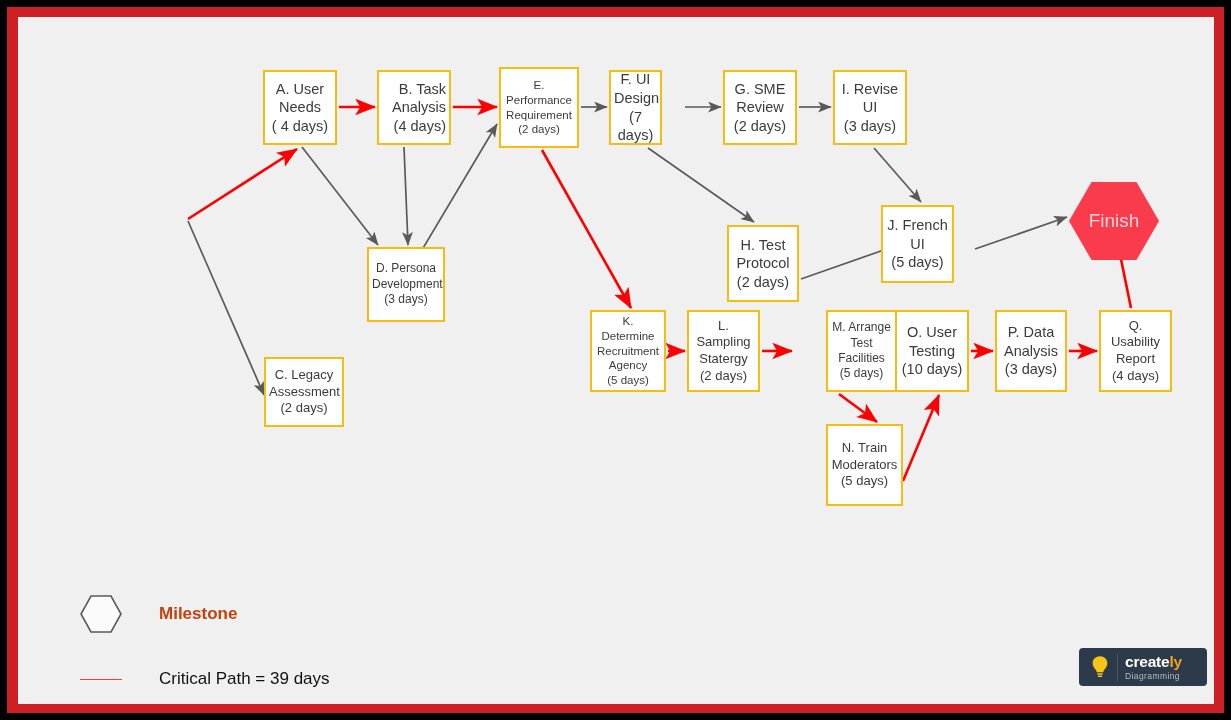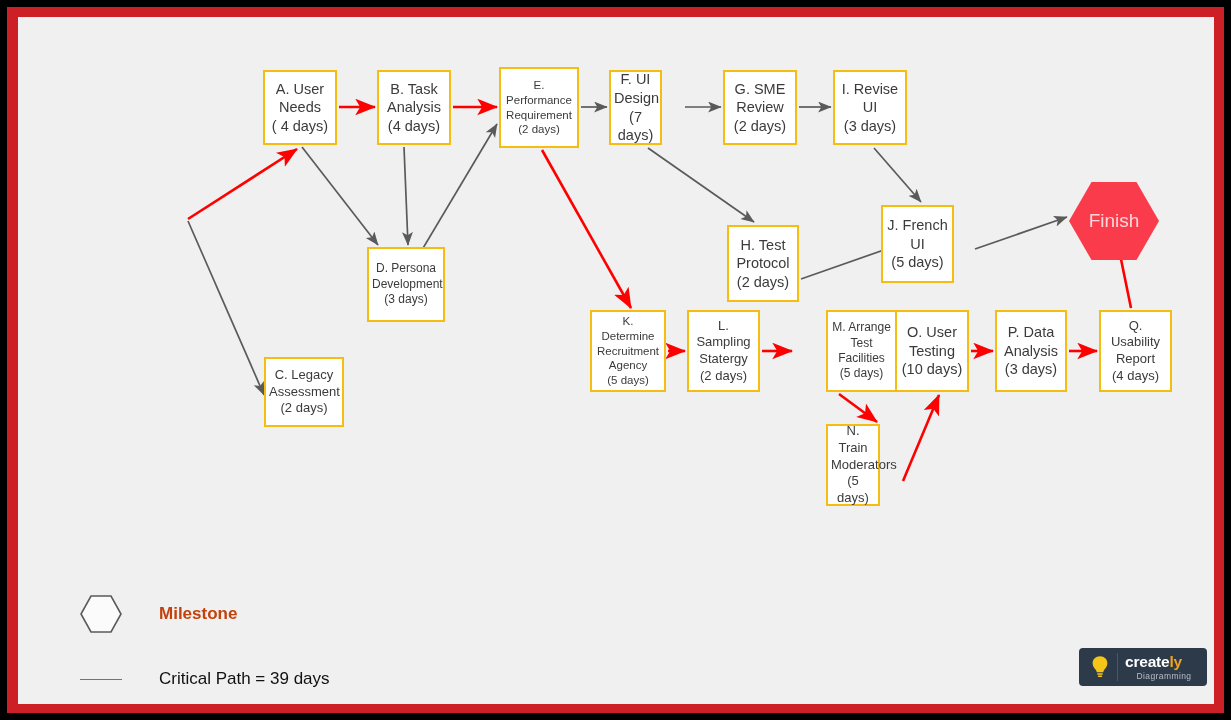--- a/index.html
+++ b/index.html
@@ -131,21 +131,20 @@
     font-weight: bold;
     color: #ffffff;
     letter-spacing: -0.2px;
   }
   #logo .w1 .ly { color: #f0a41e; }
   #logo .w2 {
     font-size: 8.5px;
     color: #b6bdc7;
     letter-spacing: 0.4px;
     margin-top: 2px;
-    text-align: center;
   }
 </style>
 </head>
 <body>
 
 <div id="frame">
   <div id="redband"></div>
   <div id="canvas">
 
     <svg id="edges" viewBox="0 0 1196 687" xmlns="http://www.w3.org/2000/svg">
@@ -190,21 +189,21 @@
 
     <div class="hexnode" style="left:1051px;top:165px;width:90px;height:78px;">
       <span>Finish</span>
     </div>
 
     <div class="node fs14" style="left:245px;top:53px;width:74px;height:75px;">
       <span class="txt">A. User
 Needs
 ( 4 days)</span>
     </div>
-    <div class="node fs14" style="left:359px;top:53px;width:74px;height:75px;">
+    <div class="node fs14" style="left:359px;top:53px;width:74px;height:75px;text-align:right;">
       <span class="txt">B. Task
 Analysis
 (4 days)</span>
     </div>
     <div class="node fs11" style="left:481px;top:50px;width:80px;height:81px;">
       <span class="txt">E.
 Performance
 Requirement
 (2 days)</span>
     </div>
@@ -271,21 +270,21 @@
       <span class="txt">P. Data
 Analysis
 (3 days)</span>
     </div>
     <div class="node fs13" style="left:1081px;top:293px;width:73px;height:82px;">
       <span class="txt">Q.
 Usability
 Report
 (4 days)</span>
     </div>
-    <div class="node fs13" style="left:808px;top:407px;width:54px;height:82px;">
+    <div class="node fs13" style="left:808px;top:407px;width:77px;height:82px;">
       <span class="txt">N. Train
 Moderators
 (5 days)</span>
     </div>
 
     <div class="legend-row" style="left:62px;top:578px;">
       <span style="display:inline-block;width:42px;height:38px;">
         <svg width="42" height="38" viewBox="0 0 42 38" xmlns="http://www.w3.org/2000/svg">
           <polygon points="11,1 31,1 41,19 31,37 11,37 1,19" fill="#fbfbfb" stroke="#5a5a5a" stroke-width="1.6"></polygon>
         </svg>

